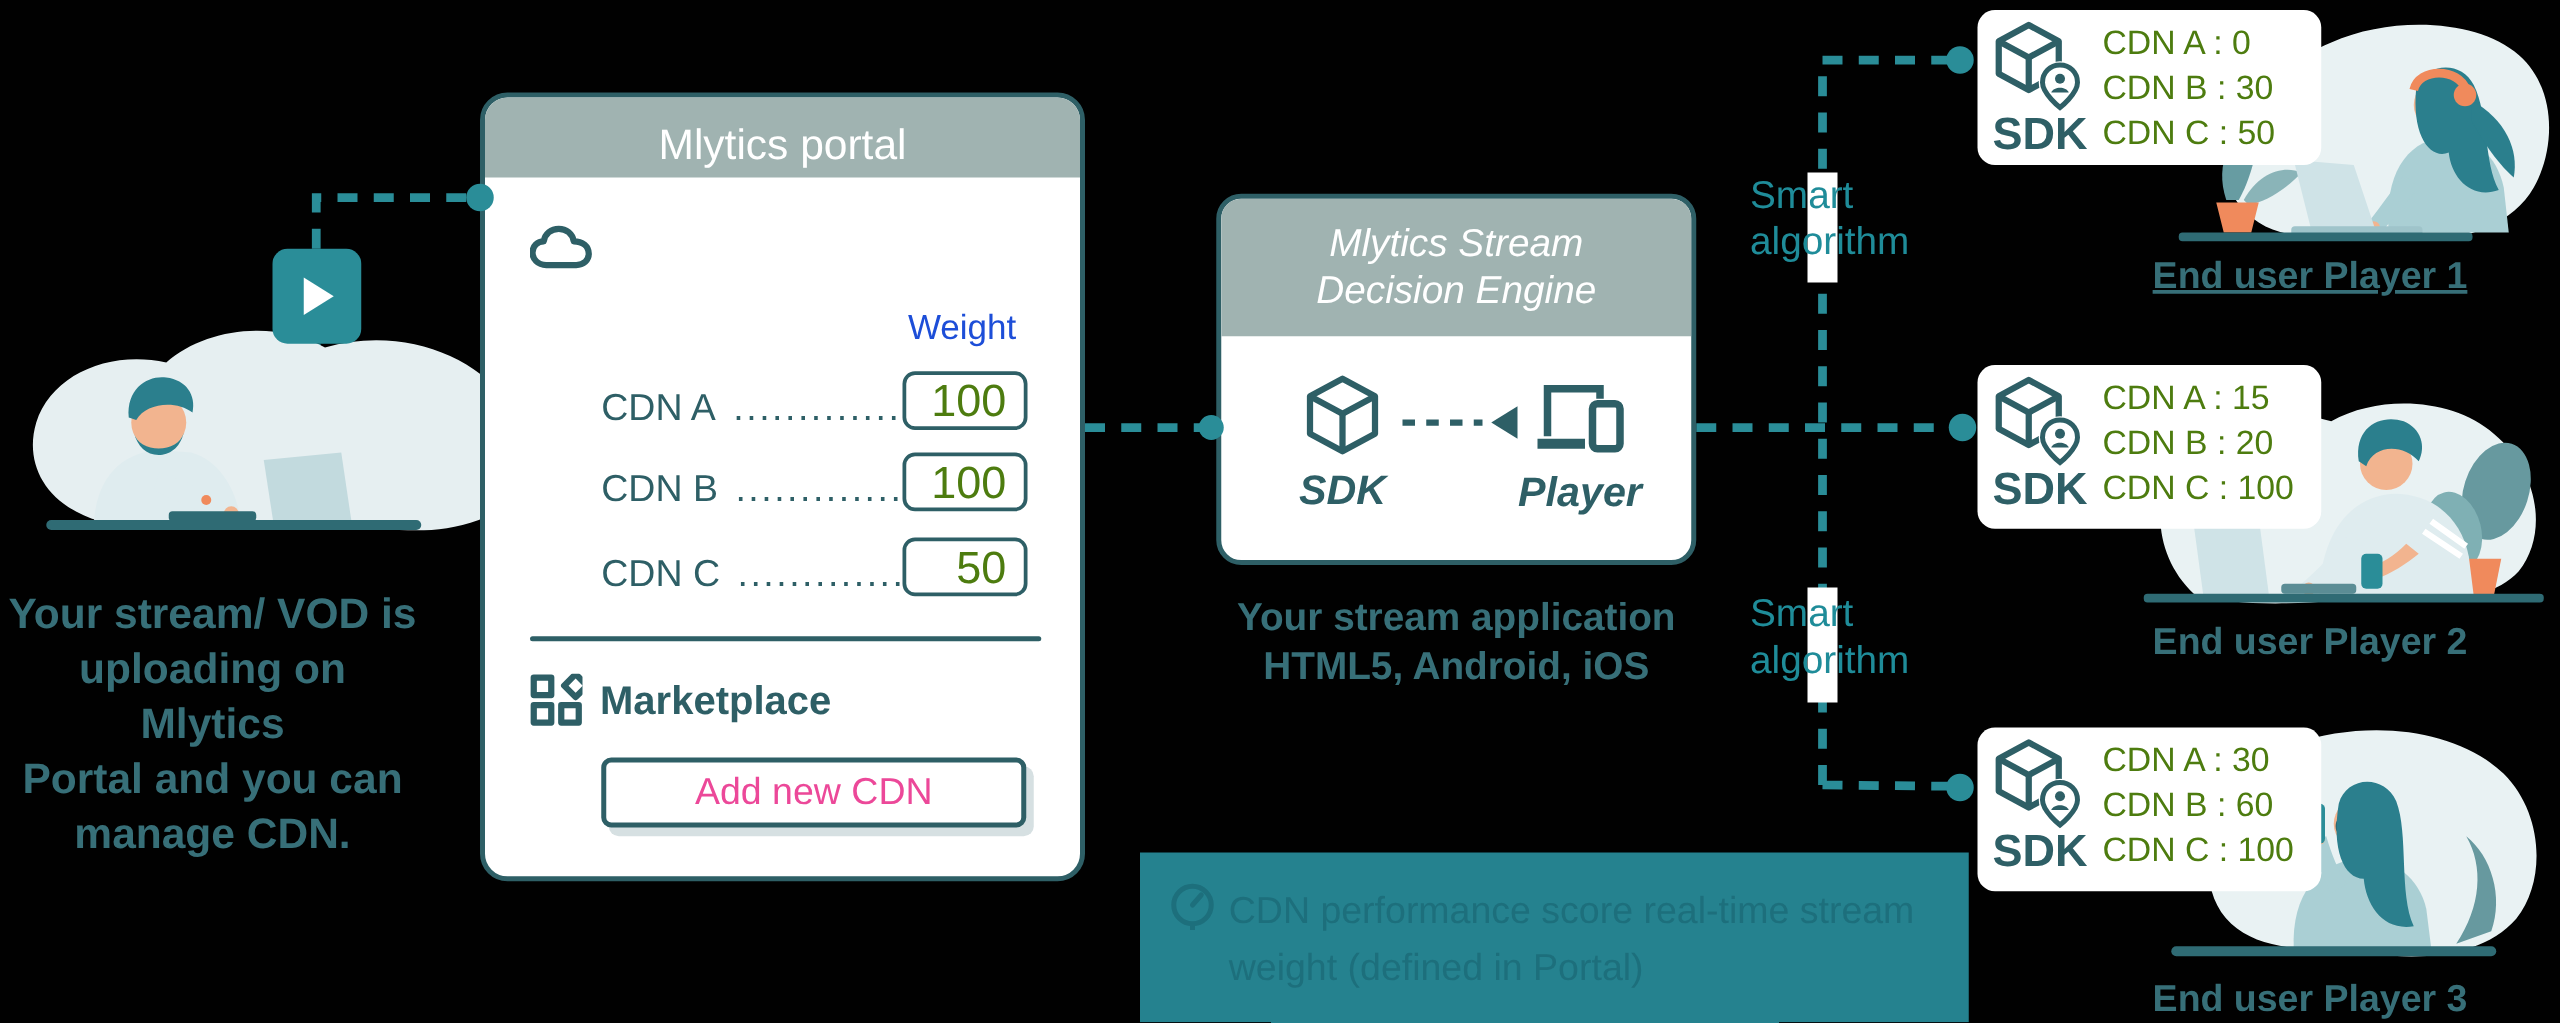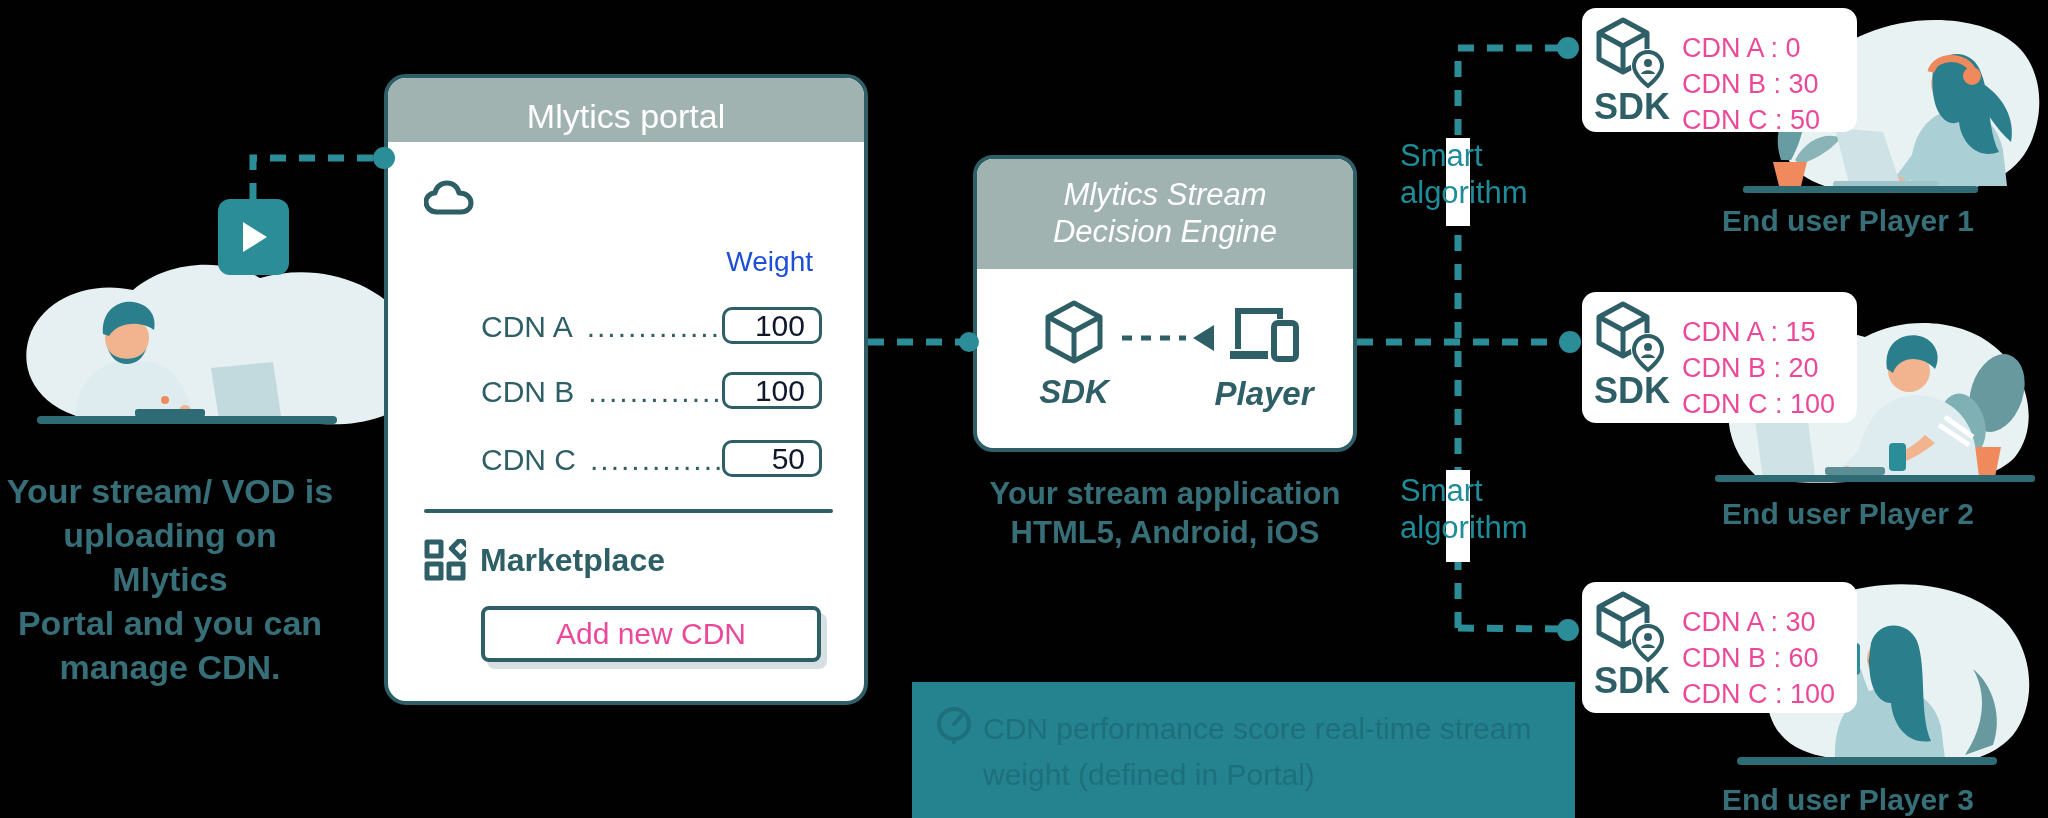--- a/index.html
+++ b/index.html
@@ -13,43 +13,43 @@
   .card-header{background:#a0b3b1;color:#ffffff;text-align:center;}
   
   #portal-card{left:384px;top:74px;width:484px;height:631px;}
   #portal-card .card-header{height:64px;line-height:76px;font-size:34px;}
   .section-head{position:absolute;left:36px;display:flex;align-items:center;gap:14px;
                 color:#2e5f66;font-weight:bold;font-size:32px;}
   #weight-header{position:absolute;right:51px;top:168px;font-size:28px;color:#1d4ed8;}
   .cdn-row{position:absolute;left:93px;width:341px;height:53px;display:flex;
            align-items:flex-end;color:#2e5f66;font-size:30px;}
   .cdn-row .dots{margin-left:14px;letter-spacing:2px;flex:1;overflow:hidden;white-space:nowrap;}
-  .weight-box{width:100px;height:37px;box-sizing:border-box;border:3px solid #2e5f66;border-radius:10px;
+  .weight-box{width:100px;height:47px;box-sizing:border-box;border:3px solid #2e5f66;border-radius:10px;
               background:#fff;display:flex;align-items:center;justify-content:flex-end;
-              padding-right:14px;font-size:30px;color:#0f172a;}
+              padding-right:14px;font-size:36px;color:#4d7c0f;}
   #portal-divider{position:absolute;left:36px;right:31px;top:431px;height:4px;background:#2e5f66;border-radius:2px;}
   #add-cdn-button{position:absolute;left:93px;top:528px;width:340px;height:56px;box-sizing:border-box;
                   border:4px solid #2e5f66;border-radius:8px;background:#fff;color:#ec4899;
                   font-size:30px;display:flex;align-items:center;justify-content:center;
                   box-shadow:6px 7px 0 #d6e0e2;cursor:pointer;}
   
   #engine-card{left:973px;top:155px;width:384px;height:297px;border-radius:20px;font-style:italic;}
   #engine-card .card-header{height:110px;font-size:31px;line-height:37px;padding-top:17px;box-sizing:border-box;}
   .engine-col{position:absolute;width:130px;text-align:center;color:#2e5f66;}
   .engine-label{font-weight:bold;font-size:33px;margin-top:8px;}
   
   .caption{position:absolute;color:#376f78;font-weight:bold;text-align:center;z-index:2;}
   .smart-label{position:absolute;left:1400px;width:170px;color:#1f8c99;font-size:31px;
                line-height:37px;z-index:4;}
   
   .sdk-card{position:absolute;left:1582px;width:275px;background:#fff;border-radius:14px;
             display:flex;z-index:2;box-sizing:border-box;}
   .sdk-left{width:100px;display:flex;flex-direction:column;align-items:center;padding-top:8px;}
   .sdk-name{font-weight:bold;font-size:36px;color:#2e5f66;margin-top:-4px;}
-  .sdk-rows{flex:1;padding-top:22px;color:#ec4899;font-size:27px;line-height:36px;}
+  .sdk-rows{flex:1;padding-top:8px;color:#4d7c0f;font-size:27px;line-height:36px;}
   
   #play-badge{left:218px;top:199px;width:71px;height:76px;background:#2a8d98;border-radius:12px;
               display:flex;align-items:center;justify-content:center;z-index:2;}
   
   #banner{left:912px;top:682px;width:663px;height:136px;background:#25828f;z-index:2;}
   #banner .b-line{position:absolute;left:71px;color:#1d6f7c;font-size:30px;white-space:nowrap;}
   
   .illu{z-index:1;}
   
   #lines-layer{left:0;top:0;z-index:1;pointer-events:none;}
@@ -291,21 +291,21 @@
     <path d="M120 184 C118 140 140 116 170 112 C198 110 220 126 226 152 L230 184 Z" fill="#aacfd4"></path>
     <path d="M150 140 C142 124 136 110 134 98 L146 94 C150 108 156 122 162 132 Z" fill="#aacfd4"></path>
     <circle cx="140" cy="96" r="5" fill="#f2b48f"></circle>
     <rect x="126" y="68" width="19" height="32" rx="4" fill="#2a8d98"></rect>
     <circle cx="172" cy="84" r="20" fill="#f2b48f"></circle>
     <circle cx="163" cy="86" r="8" fill="none" stroke="#2e5f66" stroke-width="3"></circle>
     <path d="M156 68 C162 46 192 44 202 66 C212 92 204 140 216 166 C192 170 178 150 176 128 C160 128 150 104 156 68 Z" fill="#2b7f8d"></path>
     <rect x="22" y="182" width="260" height="8" rx="4" fill="#2f6b74"></rect>
   </svg>
 
-  <div class="caption" style="left:1710px;top:204px;width:276px;font-size:30px;">End user Player 1</div>
+  <div class="caption" style="left:1710px;top:204px;width:276px;font-size:30px;text-decoration:underline;">End user Player 1</div>
   <div class="caption" style="left:1710px;top:497px;width:276px;font-size:30px;">End user Player 2</div>
   <div class="caption" style="left:1710px;top:783px;width:276px;font-size:30px;">End user Player 3</div>
 
   <div id="banner" class="abs">
     <svg class="abs" style="left:22px;top:22px" width="40" height="40" viewBox="0 0 40 40">
       <circle cx="20" cy="20" r="15" fill="none" stroke="#1d6f7c" stroke-width="4"></circle>
       <path d="M20 20 L27 12" stroke="#1d6f7c" stroke-width="4" stroke-linecap="round"></path>
       <path d="M20 35 L20 40" stroke="#1d6f7c" stroke-width="4"></path>
     </svg>
     <div class="b-line" style="top:30px;">CDN performance score real-time stream</div>

